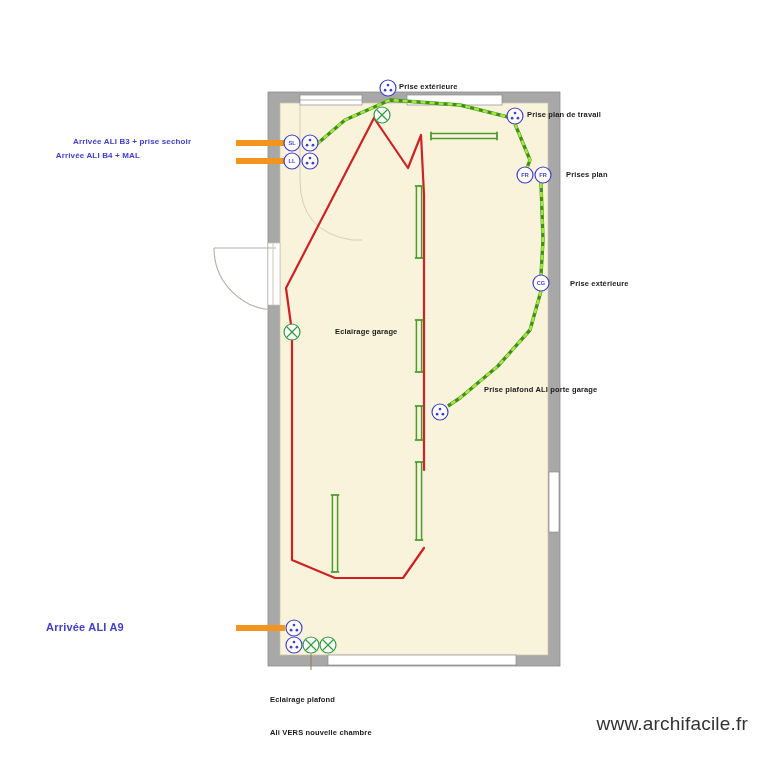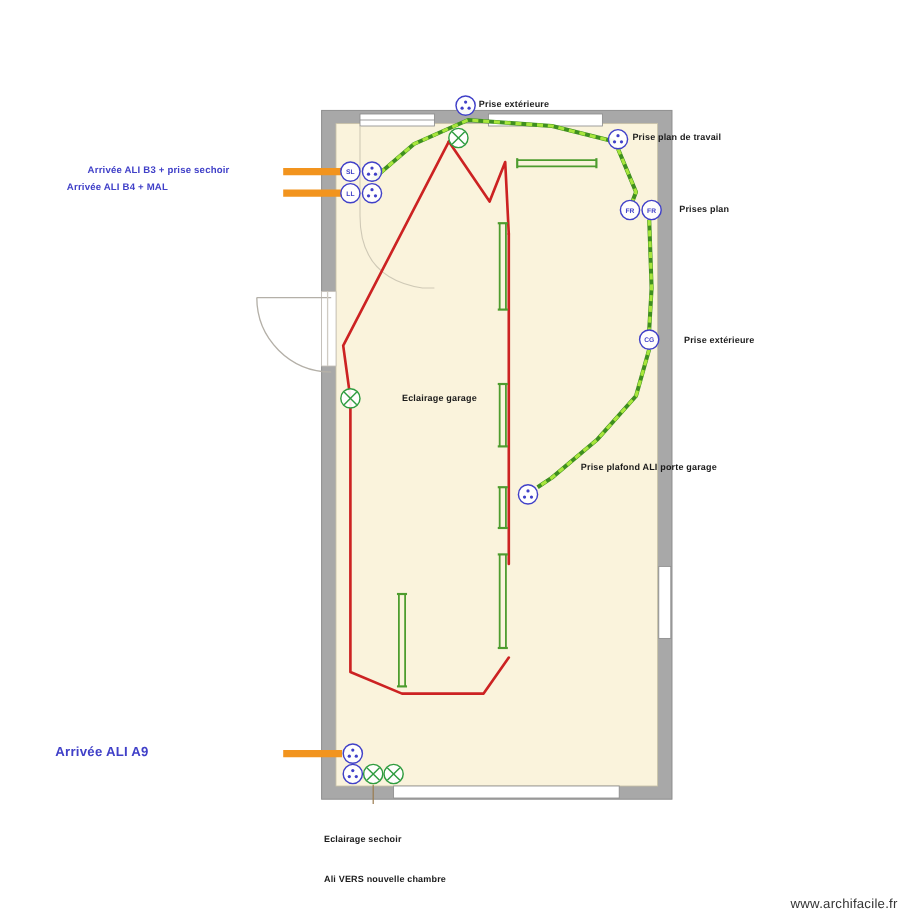--- a/index.html
+++ b/index.html
@@ -52,22 +52,22 @@
     font-size: 11px;
     letter-spacing: 0.2px;
   }
   .lbl-multi {
     line-height: 1.5;
   }
 
   .watermark {
     position: absolute;
     right: 22px;
-    bottom: 10px;
-    font-size: 11px;
+    bottom: 35px;
+    font-size: 19px;
     color: #333333;
     font-family: "Liberation Sans", sans-serif;
     letter-spacing: 0.2px;
     margin-left: 40px;
   }
 </style>
 </head>
 <body>
 
 <div id="plan-root">
@@ -247,18 +247,18 @@
 
   <div class="lbl" id="lb-prise-plafond" style="top: 385px; left: 452px; margin-left: 32px;">Prise plafond ALI porte garage</div>
 
   <div class="lbl lbl-arrivee" id="lb-arrivee-b3" style="top: 137px; left: 48px; width: 92px; text-align: right; margin-left: 25px;">Arrivée ALI B3 + prise sechoir</div>
 
   <div class="lbl lbl-arrivee" id="lb-arrivee-b4" style="top: 151px; left: 48px; width: 92px; text-align: right;">Arrivée ALI B4 + MAL</div>
 
   <div class="lbl lbl-arrivee big" id="lb-arrivee-a9" style="top: 620px; left: 30px; width: 110px; text-align: center;">Arrivée ALI A9</div>
 
   <div class="lbl lbl-multi" id="lb-grenier-block" style="top: 671px; left: 270px;">
-    <div>Eclairage sechoir</div>
+    <div>Eclairage plafond</div>
     <div>Ali VERS nouvelle chambre</div>
   </div>
 
   <div class="watermark">www.archifacile.fr</div>
 </div>
 
 </body></html>

